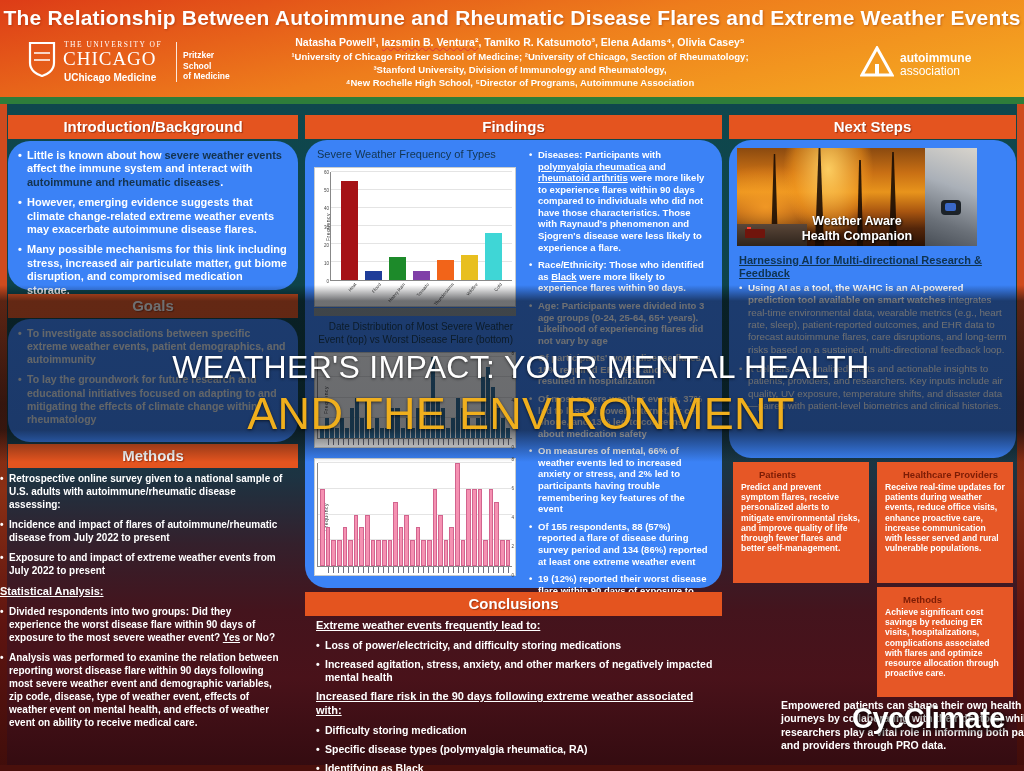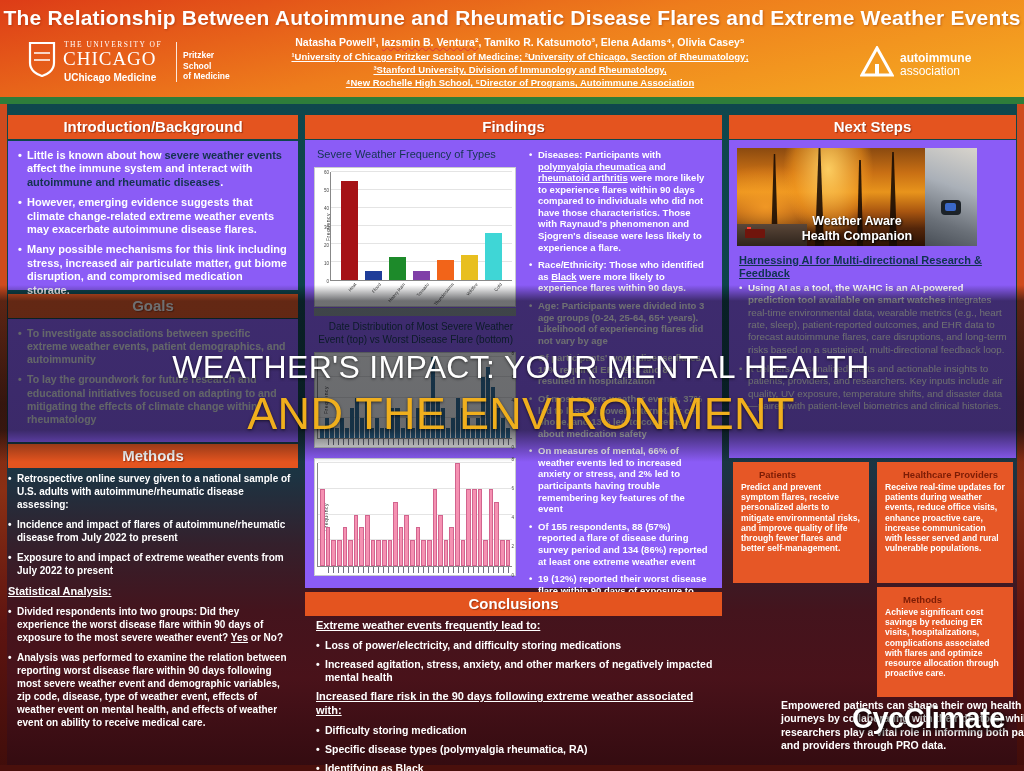--- a/index.html
+++ b/index.html
@@ -9,21 +9,21 @@
 
   
   #hdr{position:absolute;left:0;top:0;width:1024px;height:97px;
     background:linear-gradient(168deg,#dd3c17 0%,#ee7d1c 48%,#f6ad22 100%);}
   #hdr-title{position:absolute;left:0;top:6px;width:100%;text-align:center;
     color:#fff;font-size:21px;font-weight:bold;letter-spacing:0.2px;
     text-shadow:1px 1px 2px rgba(120,30,0,0.35);}
   #authors{position:absolute;left:200px;top:36px;width:640px;text-align:center;
     color:#fff;font-size:10.5px;font-weight:bold;}
   .affil{position:absolute;left:180px;width:680px;text-align:center;color:#fff;
-    font-size:9.5px;font-weight:bold;text-decoration:underline;}
+    font-size:9.5px;font-weight:bold;}
   #affil1{top:51px;} #affil2{top:64px;} #affil3{top:77px;}
 
   
   #uclogo{position:absolute;left:28px;top:38px;width:210px;height:54px;color:#fff;}
   #ucshield{position:absolute;left:0;top:3px;}
   #uc-l1{position:absolute;left:36px;top:2px;font-size:7.5px;letter-spacing:1.5px;font-family:"Liberation Serif",serif;}
   #uc-l2{position:absolute;left:35px;top:10px;font-size:19px;font-family:"Liberation Serif",serif;letter-spacing:1px;}
   #uc-l3{position:absolute;left:36px;top:34px;font-size:10px;font-weight:bold;}
   #uc-div{position:absolute;left:148px;top:4px;width:1px;height:40px;background:rgba(255,255,255,0.85);}
   #uc-r{position:absolute;left:155px;top:12px;font-size:8.5px;font-weight:bold;line-height:1.25;}
@@ -42,34 +42,34 @@
       #1d3342 56%,#34202c 66%,#44141d 76%,#49121a 86%,#330b10 100%);}
   .frame-side{position:absolute;top:104px;bottom:0;width:7px;z-index:1;
     background:linear-gradient(180deg,#cf4b1e 0%,#cf4b1e 30%,#7a2a12 45%,#8a2f14 58%,#5e1410 78%,#400d0a 100%);}
   #frame-l{left:0;} #frame-r{right:0;}
   #frame-b{position:absolute;left:0;right:0;bottom:0;height:6px;background:#4a100c;z-index:1;}
 
   
   .secbar{position:absolute;height:24px;background:#e4541f;color:#fff;
     font-size:15px;font-weight:bold;text-align:center;line-height:24px;
     text-shadow:1px 1px 1px rgba(90,20,0,0.5);z-index:2;}
-  .tealbox{position:absolute;background:#8b5cf6;z-index:2;}
+  .tealbox{position:absolute;background:#3b82f6;z-index:2;border-radius:22px;}
   .bul{position:relative;padding-left:9px;margin-bottom:7px;}
   .bul::before{content:"•";position:absolute;left:0;top:0;}
   .sb{font-weight:bold;}
   .su{text-decoration:underline;}
   .shl{color:#14334f;font-weight:bold;}
   .ssq{text-decoration:underline;text-decoration-style:wavy;text-decoration-color:#e04438;}
 
   
   #intro-box{left:8px;top:141px;width:290px;height:149px;padding:8px 10px;
     color:#fff;font-size:11px;font-weight:bold;line-height:1.22;}
   #goals-box{left:8px;top:319px;width:290px;height:123px;padding:8px 10px;
     color:#e9edee;font-size:10.5px;font-weight:600;line-height:1.25;}
-  #methods-txt{position:absolute;left:8px;top:472px;width:284px;z-index:2;
+  #methods-txt{position:absolute;left:0;top:472px;width:284px;z-index:2;
     color:#fff;font-size:10px;font-weight:600;line-height:1.3;}
   #methods-sub{font-weight:bold;text-decoration:underline;font-size:11px;margin:2px 0 7px 0;}
 
   
   #mid-panel{left:305px;top:140px;width:417px;height:448px;}
   .cttl{position:absolute;font-weight:normal;color:#12344f;z-index:3;text-align:right;}
   #c1ttl{left:12px;top:8px;font-size:11px;}
   #c23ttl{left:12px;top:181px;width:196px;font-size:10px;line-height:1.25;}
   .cbox{position:absolute;background:#fff;border:1px solid #c9cdce;display:flex;
     flex-direction:column;padding:4px 3px 2px 2px;z-index:3;}

